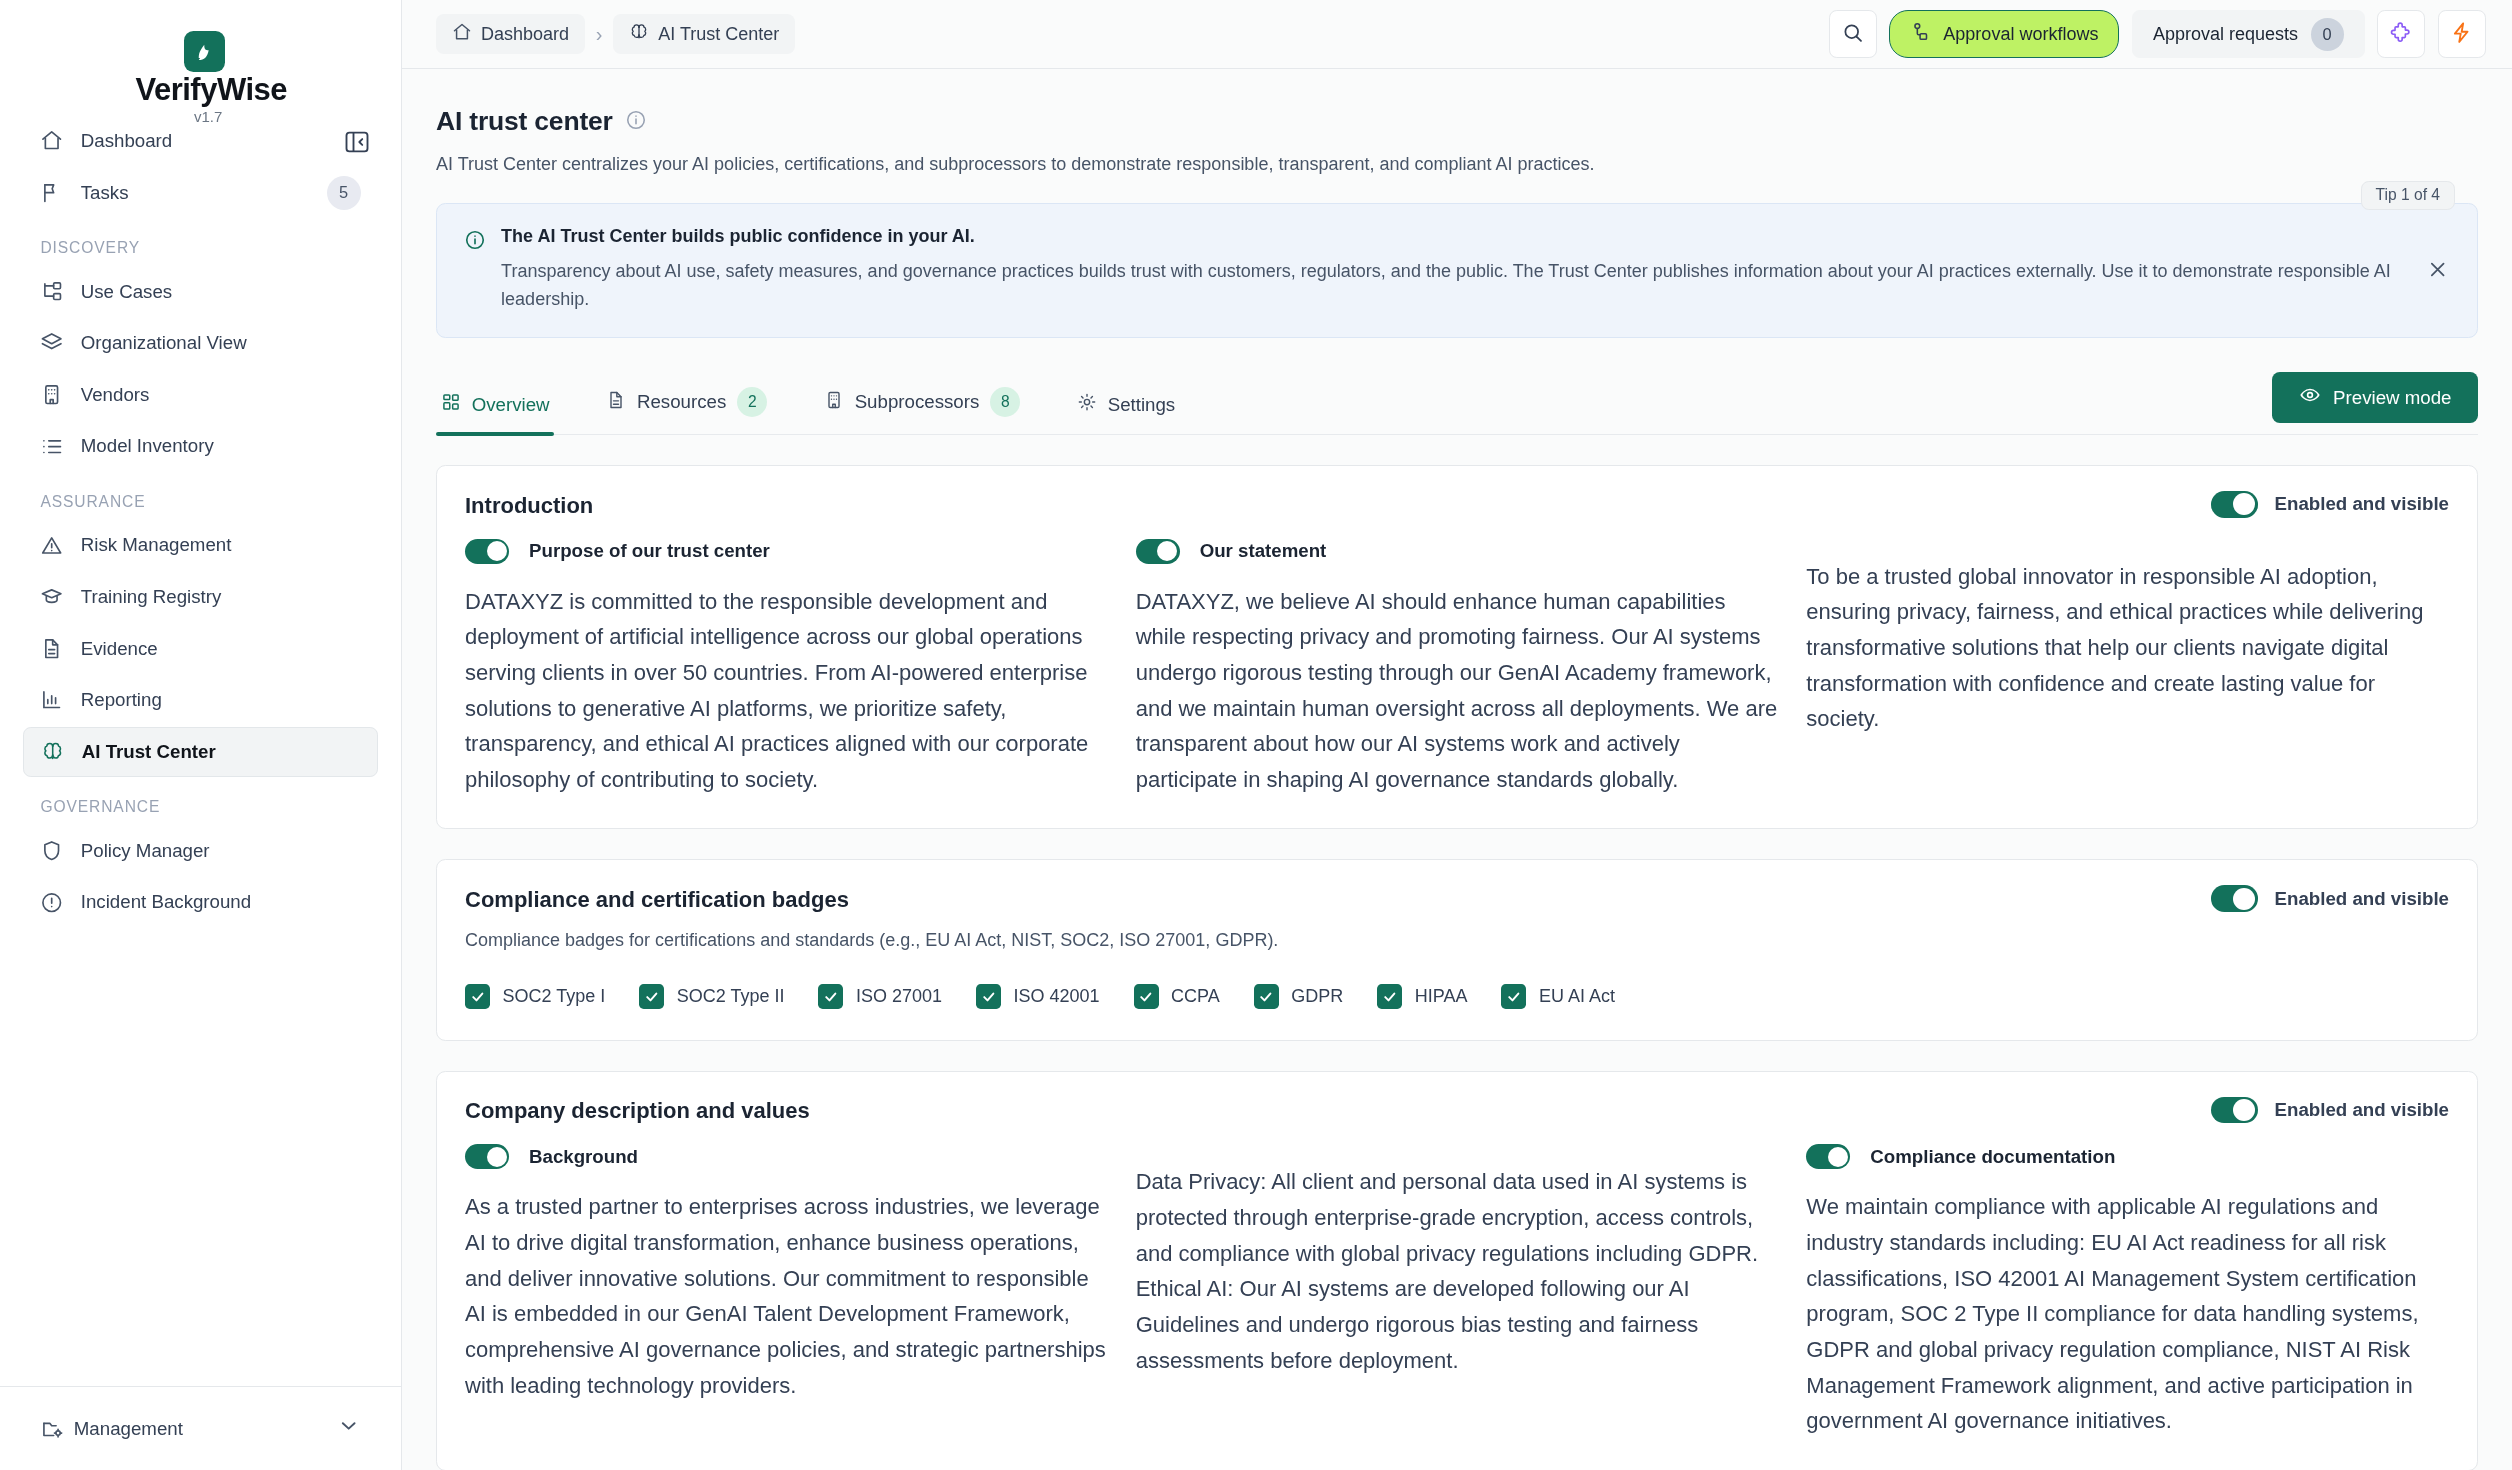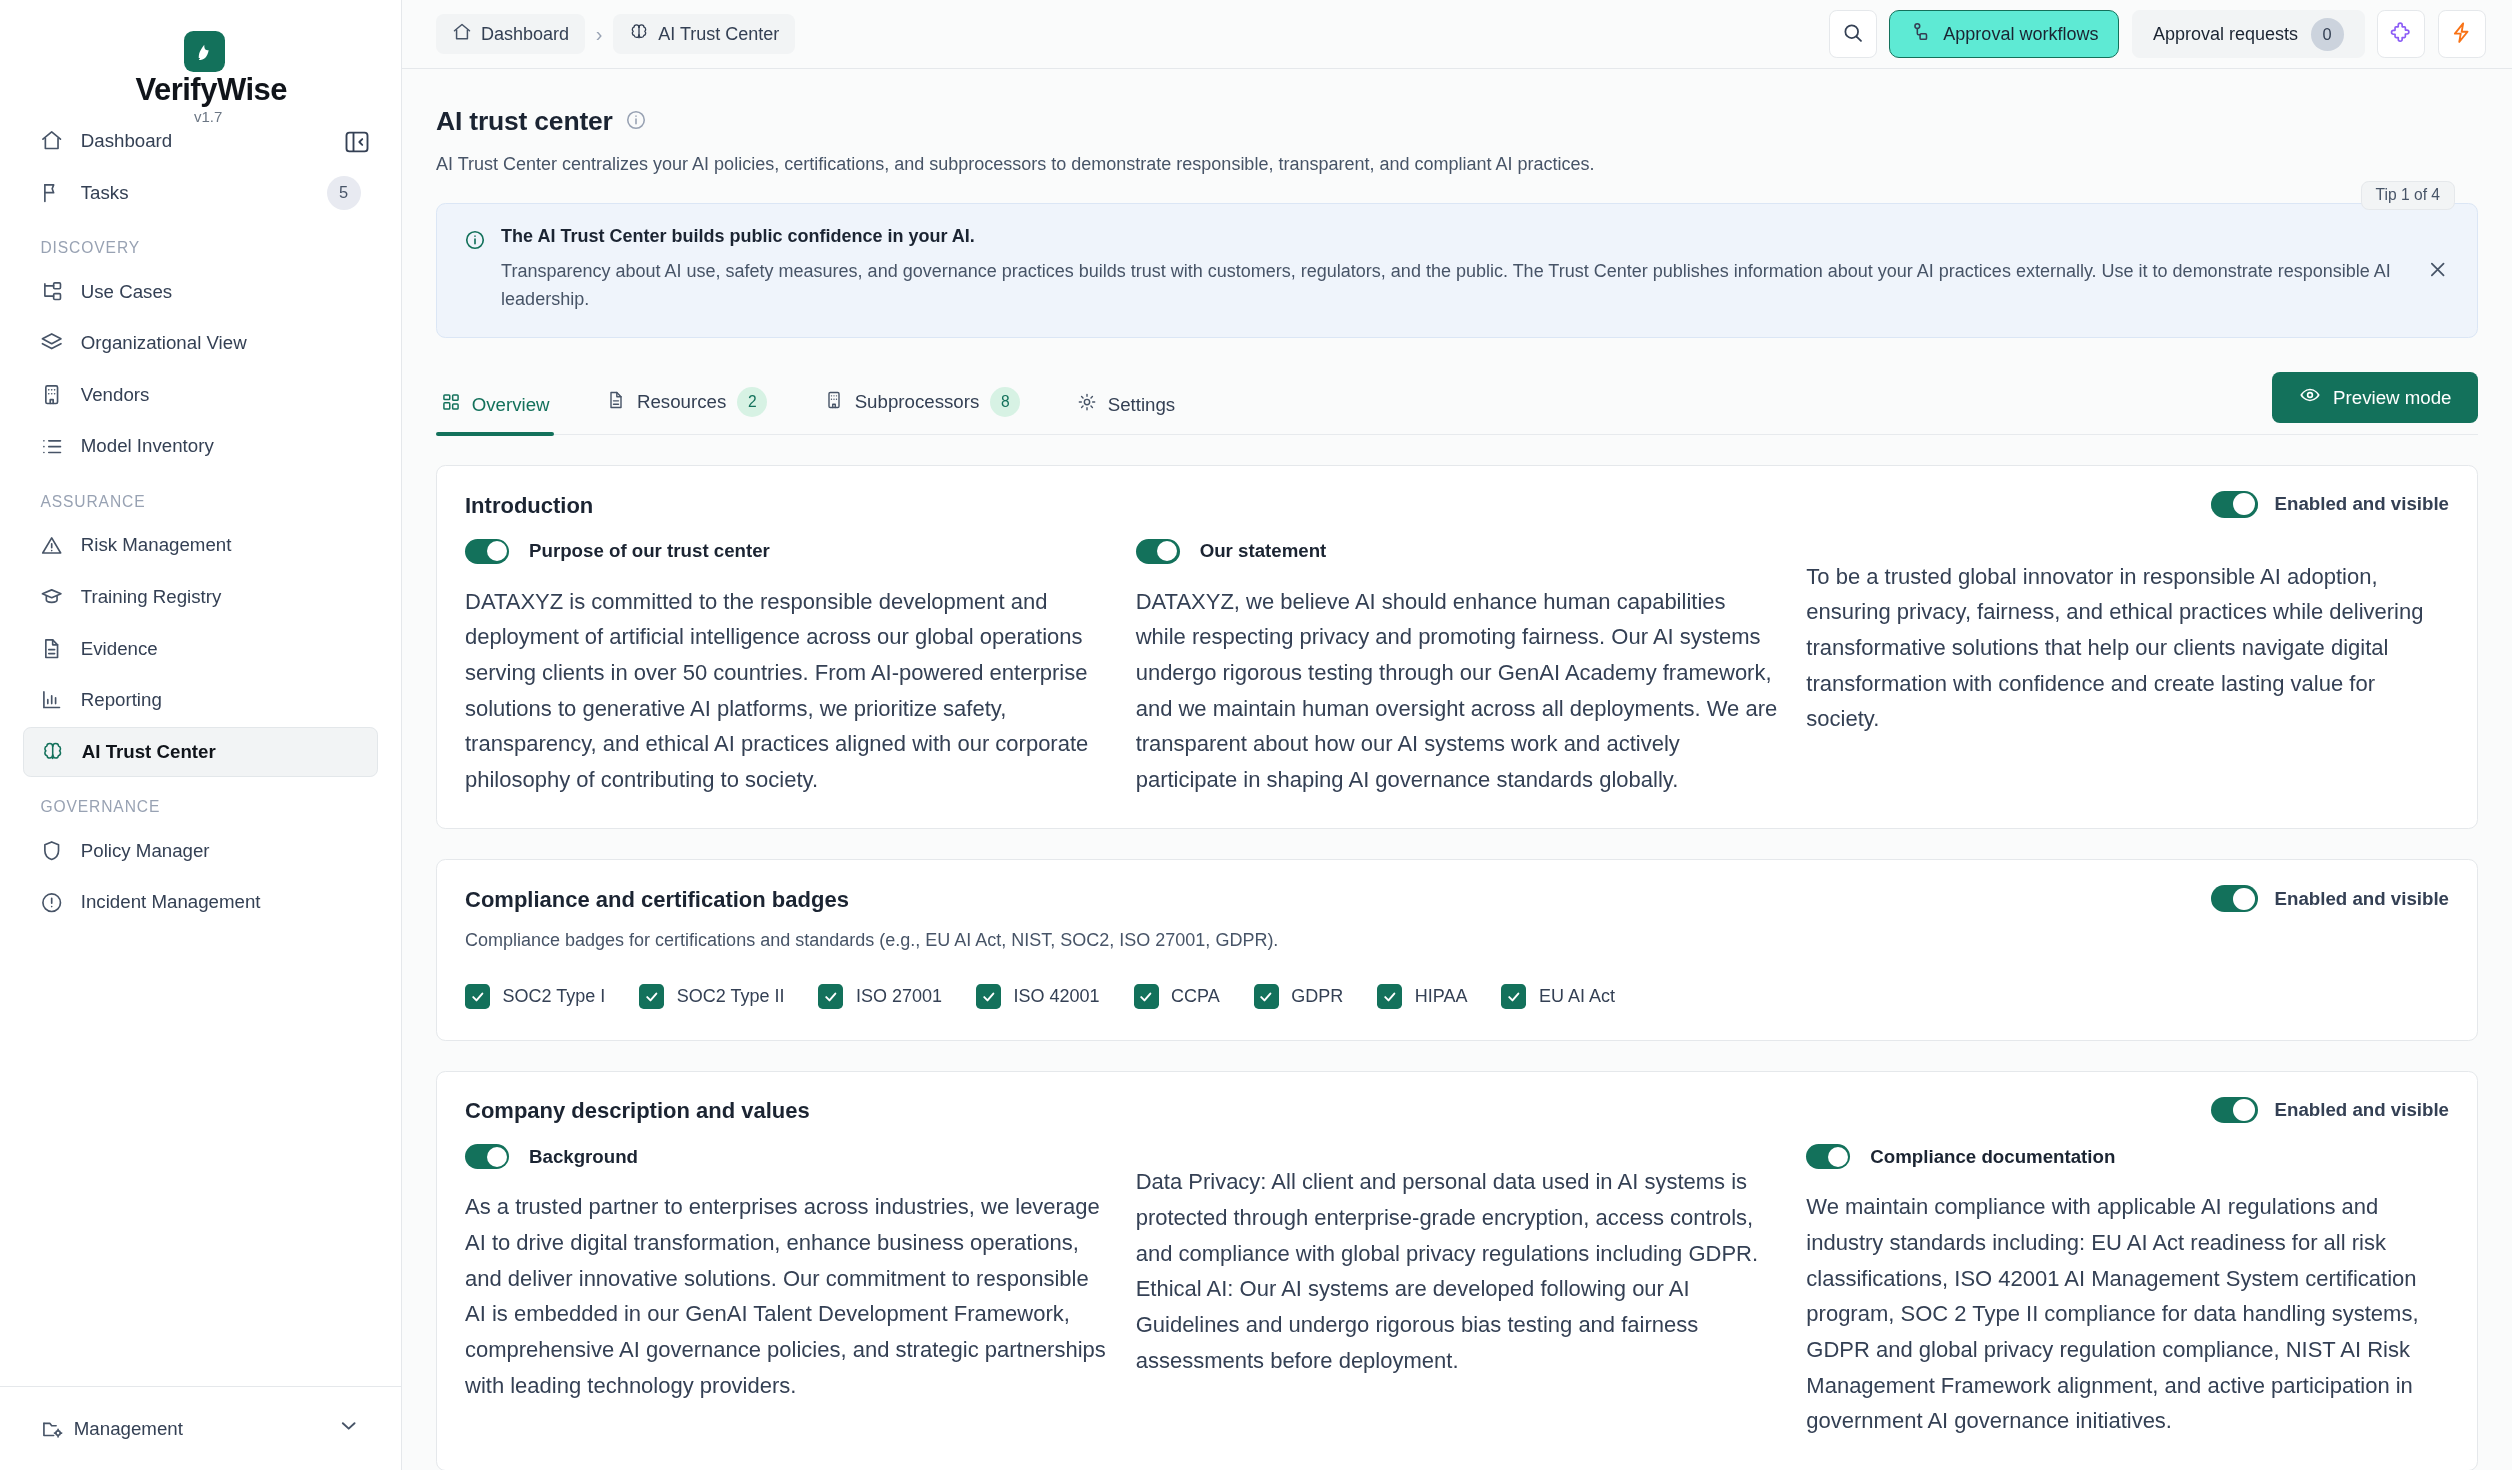--- a/index.html
+++ b/index.html
@@ -96,21 +96,21 @@
     background: #f2f4f5; border-radius: 7.8px; padding: 7.8px 15.6px;
     font-size: 18px; color: #344054; cursor: pointer;
   }
   .crumb-sep { color: #98a2b3; font-size: 20px; margin: 0 11px; }
   .topbar-right { margin-left: auto; display: flex; align-items: center; gap: 12.5px;}
   .icon-btn {
     width: 48px; height: 48px; border: 1.6px solid #e5e8eb; border-radius: 7.8px;
     background: #fff; display: flex; align-items: center; justify-content: center; cursor: pointer;
   }
   .btn-outline-green {
-    height: 48px; border: 1.6px solid #13715B; border-radius: 10px; background: #5eead4;
+    height: 48px; border: 1.6px solid #13715B; border-radius: 19px; background: #bef264;
     display: flex; align-items: center; gap: 11px; padding: 0 20px;
     font-size: 18px; color: #1b2432; cursor: pointer;
   }
   .btn-grey {
     height: 48px; border-radius: 7.8px; background: #f2f4f5;
     display: flex; align-items: center; gap: 12.5px; padding: 0 20px;
     font-size: 18px; color: #1b2432; cursor: pointer; border: 1.6px solid #f2f4f5;
   }
   .pill-count {
     min-width: 33px; height: 33px; border-radius: 16.4px; background: #ccd3dd;
@@ -344,21 +344,21 @@
         </span>
         <span class="lbl">Policy Manager</span>
       </div>
       <div class="nav-item">
         <span class="ico">
           <svg width="23.4" height="23.4" viewBox="0 0 24 24" fill="none" stroke="#475467" stroke-width="1.7" stroke-linecap="round">
               <circle cx="12" cy="12" r="9"></circle>
               <path d="M12 7.5v5M12 16h.01"></path>
             </svg>
         </span>
-        <span class="lbl">Incident Management</span>
+        <span class="lbl">Incident Background</span>
       </div>
     </nav>
 
     <div class="sidebar-footer">
       <div class="mgmt">
         <span class="ico">
           <svg width="23.4" height="23.4" viewBox="0 0 24 24" fill="none" stroke="#475467" stroke-width="1.7" stroke-linecap="round" stroke-linejoin="round">
               <path d="M3 6.5h6l2 2.5h4.5"></path>
               <path d="M3 6.5V19h10"></path>
               <circle cx="17.5" cy="16.5" r="2.2"></circle>

